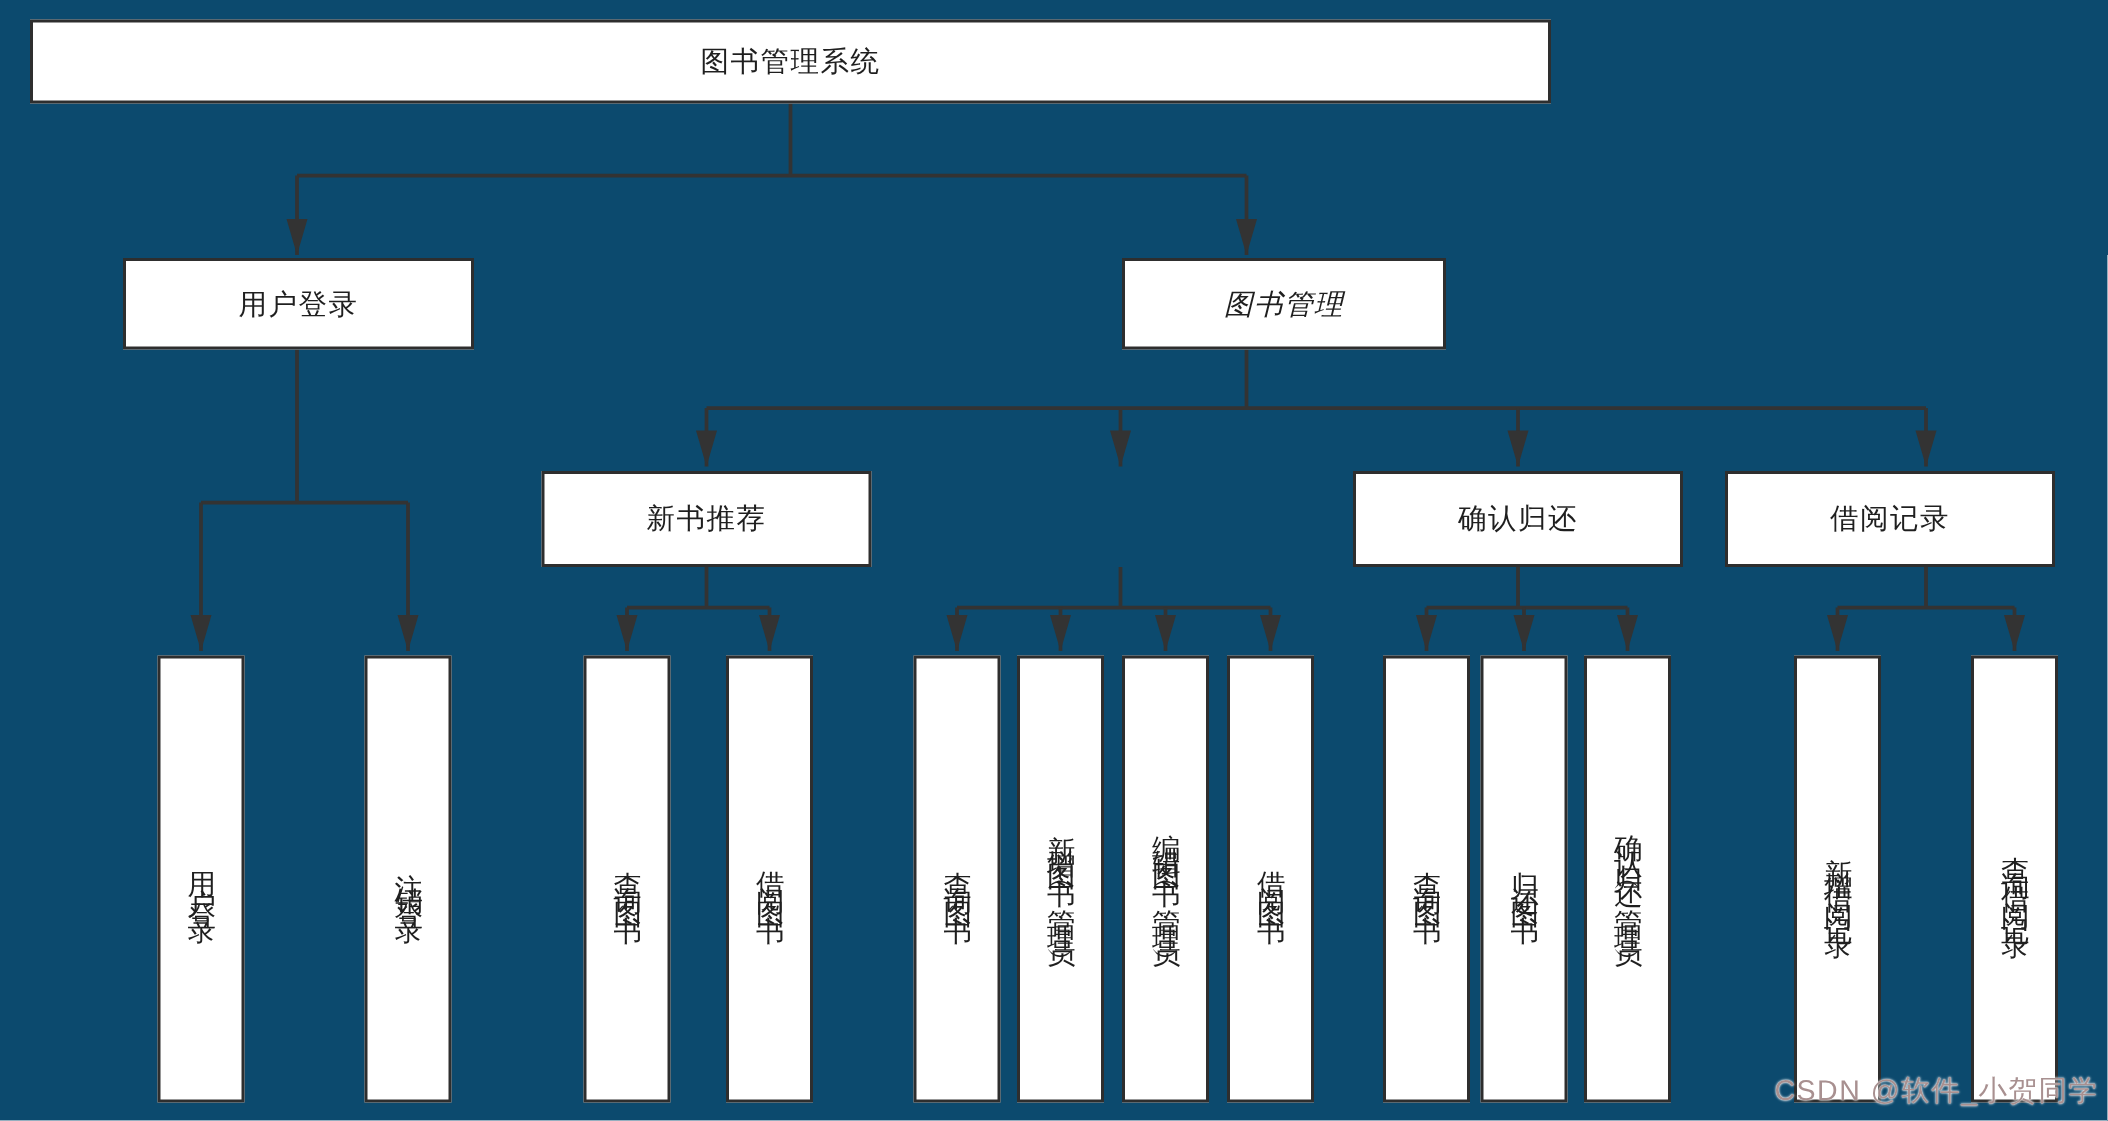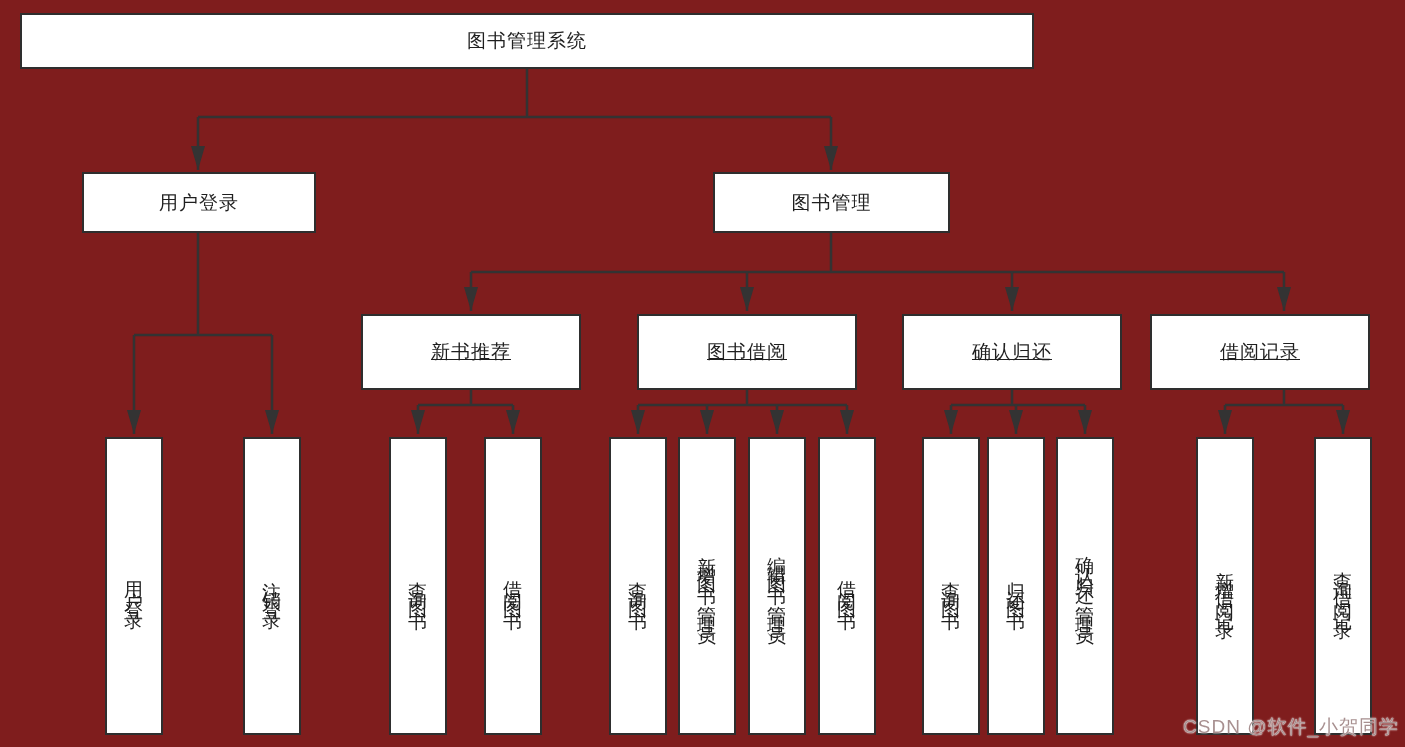--- a/index.html
+++ b/index.html
@@ -1,20 +1,20 @@
 <!DOCTYPE html>
 <html><head>
 <meta charset="utf-8">
 <style>
   html, body { margin: 0; padding: 0; background: #ffffff; }
   #stage {
     position: relative;
     width: 1405px;
     height: 747px;
-    background: #7f1d1d;
+    background: #0c4a6e;
     font-family: "Liberation Sans", sans-serif;
     overflow: hidden;
   }
   #wires { position: absolute; left: 0; top: 0; z-index: 1; }
   .node {
     position: absolute;
     box-sizing: border-box;
     background: #ffffff;
     border: 2.5px solid #2e2e2e;
     color: #1f1f1f;
@@ -27,24 +27,24 @@
   .node.h { letter-spacing: 1px; }
   .node.v span {
     writing-mode: vertical-lr;
     text-orientation: mixed;
     letter-spacing: 10px;
     line-height: 1;
     white-space: nowrap;
   }
   .root  { left: 20px;  top: 13px;  width: 1014px; height: 56px; }
   .lvl2  { top: 172px; height: 61px; }
-  .lvl3  { top: 314px; height: 76px; width: 220px; text-decoration: underline; }
+  .lvl3  { top: 314px; height: 64px; width: 220px; }
   .lvl4  { top: 437px; height: 298px; width: 58px; }
   #n-user-login      { left: 82px;  width: 234px; }
-  #n-book-mgmt       { left: 713px; width: 237px; }
+  #n-book-mgmt       { left: 748px; width: 216px; font-style: italic; }
   #n-new-book-rec    { left: 361px; }
   #n-book-borrow     { left: 637px; }
   #n-current-borrow  { left: 902px; }
   #n-borrow-records  { left: 1150px; }
   #n-leaf-user-login { left: 105px; }
   #n-leaf-logout     { left: 243px; }
   #n-rec-query       { left: 389px; }
   #n-rec-borrow      { left: 484px; }
   #n-bb-query        { left: 609px; }
   #n-bb-add          { left: 678px; }
@@ -119,23 +119,20 @@
   <div class="node h lvl2" id="n-user-login">
     <span>用户登录</span>
   </div>
   <div class="node h lvl2" id="n-book-mgmt">
     <span>图书管理</span>
   </div>
 
   <div class="node h lvl3" id="n-new-book-rec">
     <span>新书推荐</span>
   </div>
-  <div class="node h lvl3" id="n-book-borrow">
-    <span>图书借阅</span>
-  </div>
   <div class="node h lvl3" id="n-current-borrow">
     <span>确认归还</span>
   </div>
   <div class="node h lvl3" id="n-borrow-records">
     <span>借阅记录</span>
   </div>
 
   <div class="node v lvl4" id="n-leaf-user-login">
     <span>用户登录</span>
   </div>

